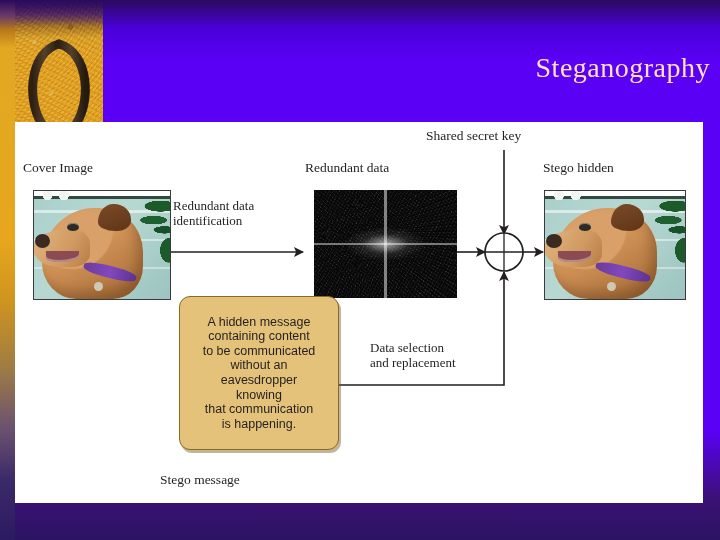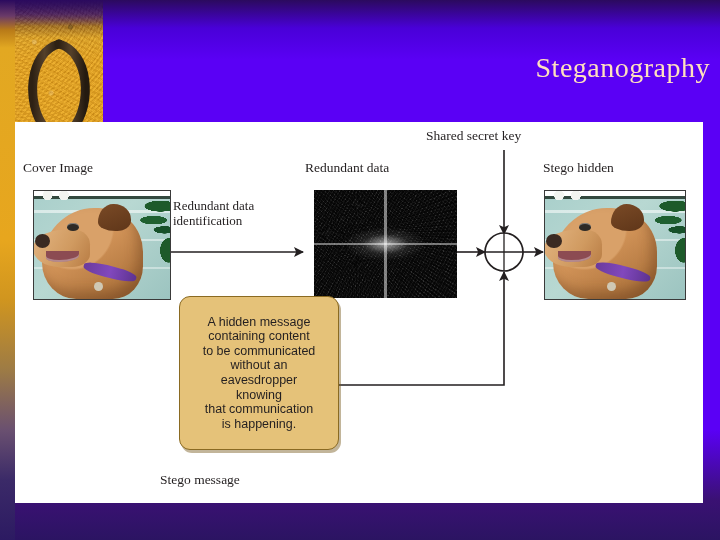--- a/index.html
+++ b/index.html
@@ -247,15 +247,17 @@
 containing content
 to be communicated
 without an
 eavesdropper
 knowing
 that communication
 is happening.</div>
     </div>
     <div class="lbl lbl-lg" style="left:145px;top:350px;width:164px;">Stego message</div>
 
+    <div class="lbl" style="left:355px;top:218px;width:140px;">Data selection
+and replacement</div>
 
   </div>
 </div>
 
 </body></html>

